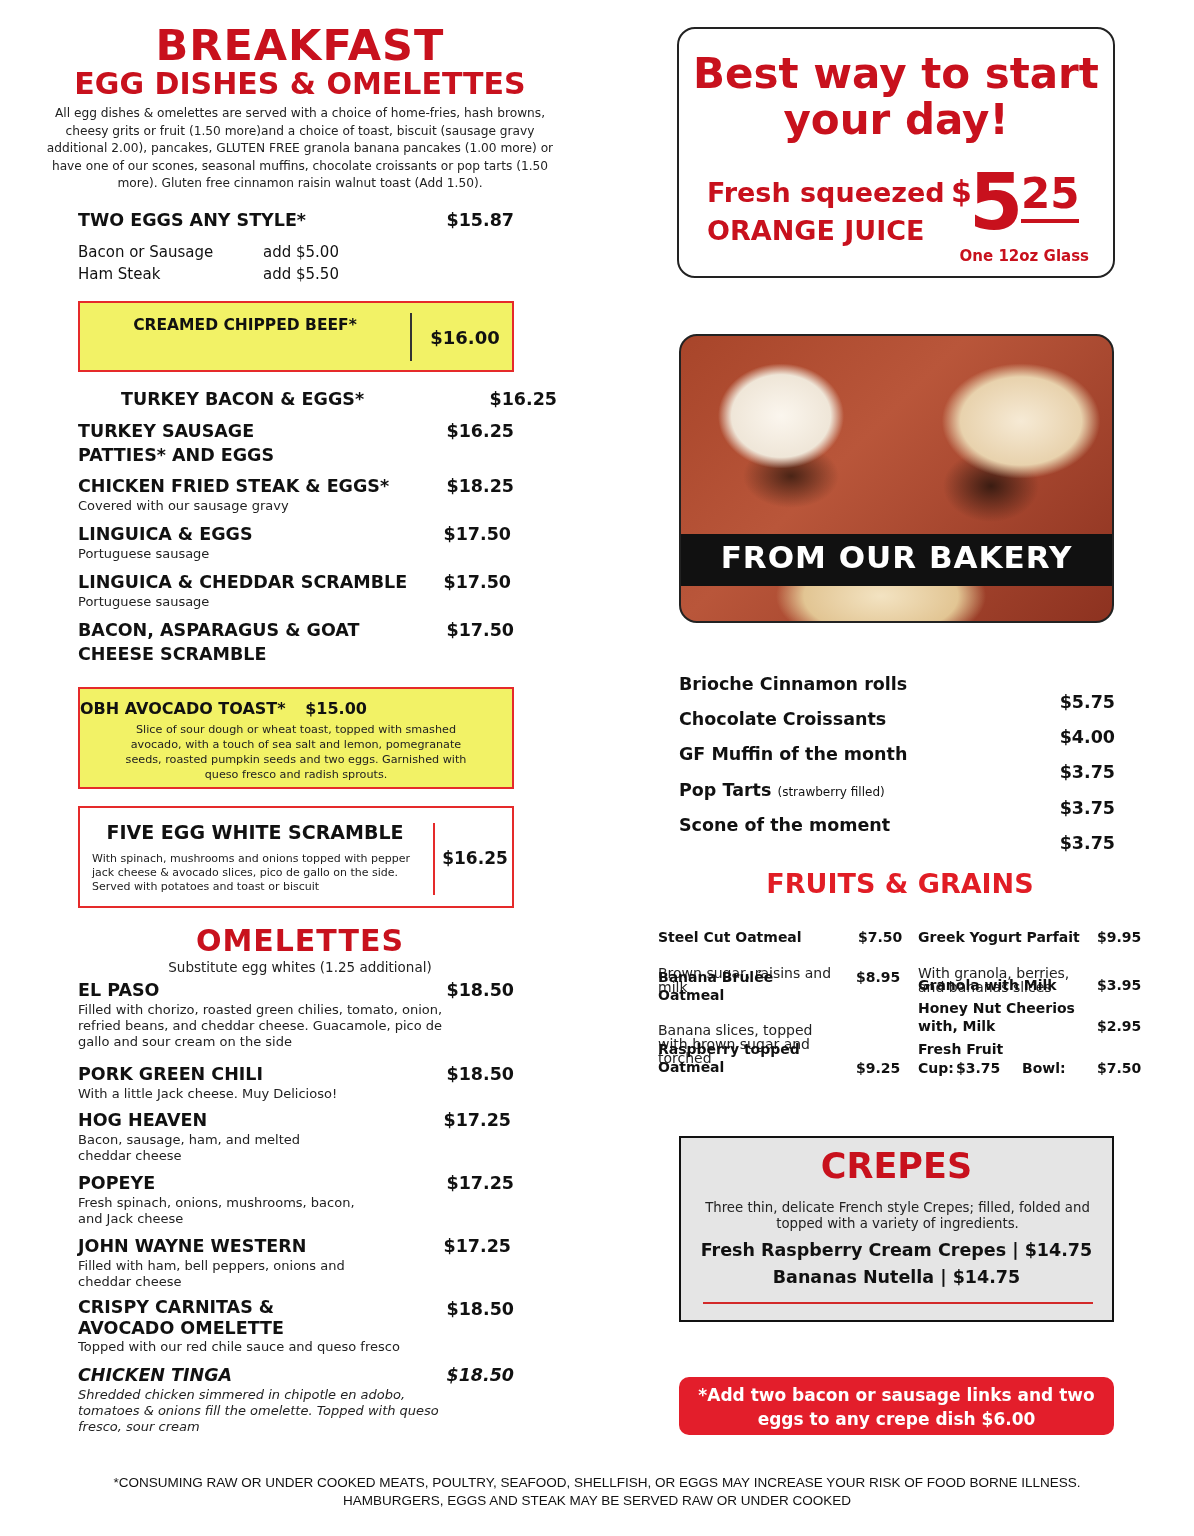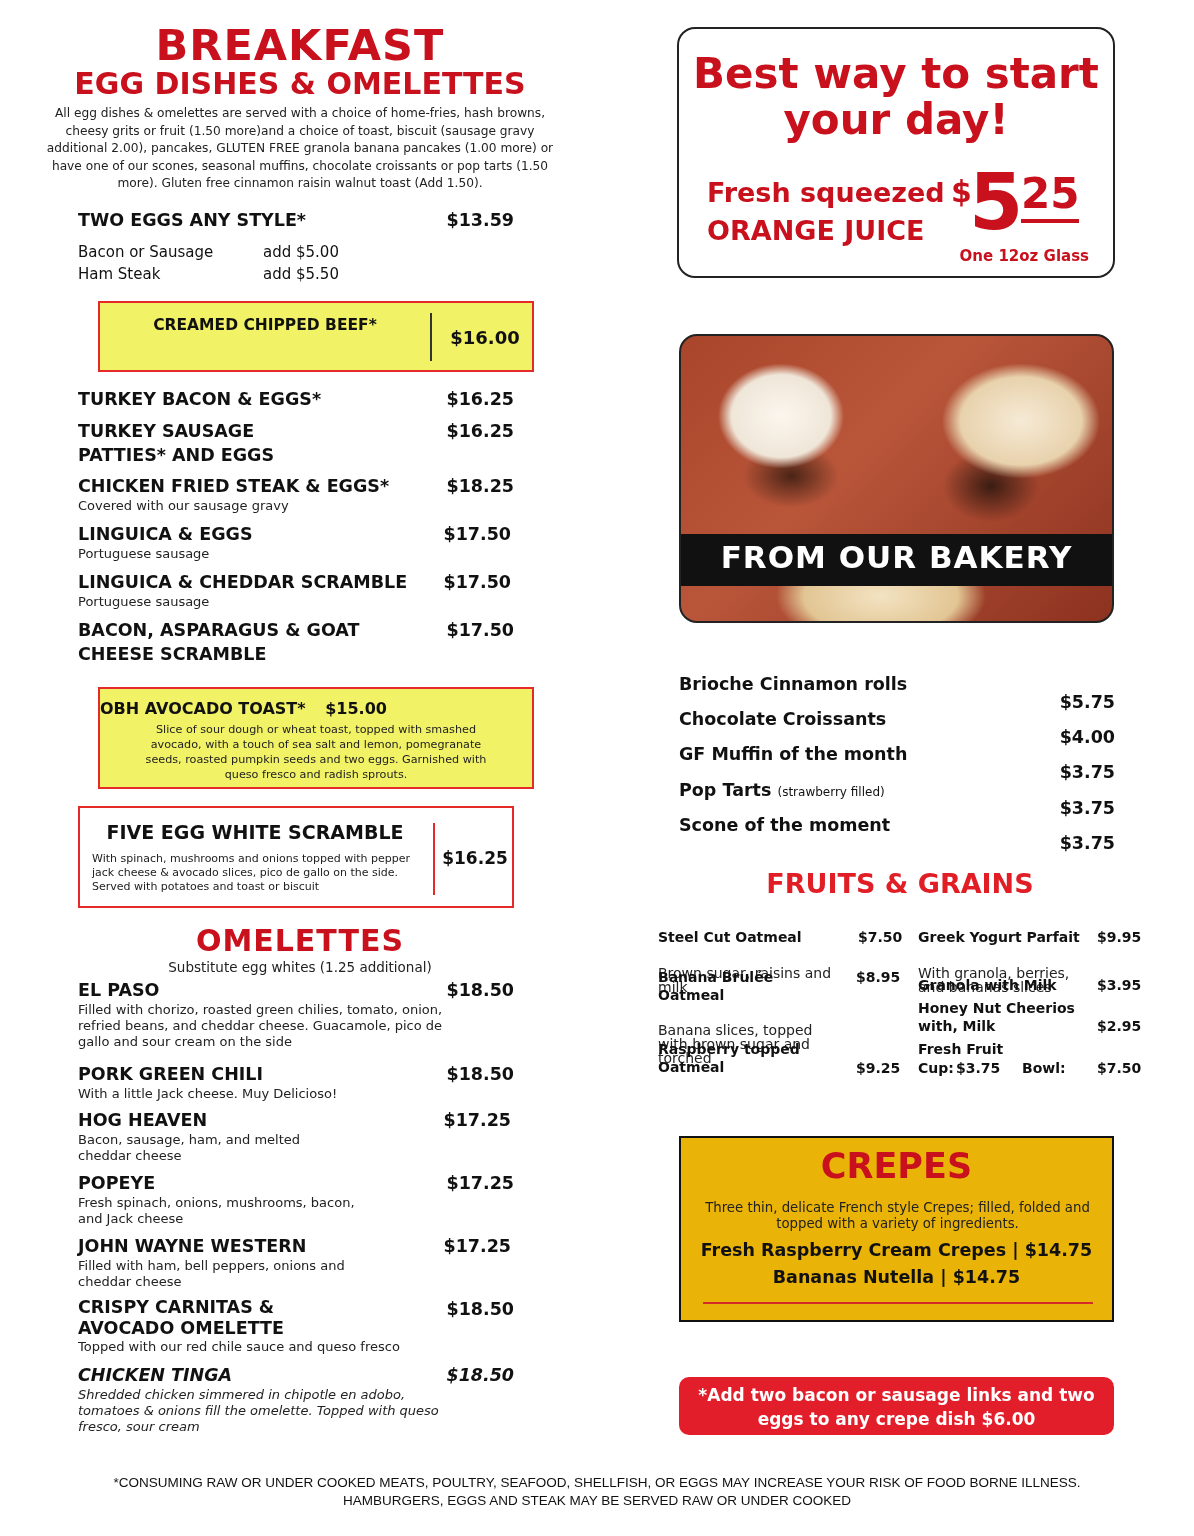--- a/index.html
+++ b/index.html
@@ -13,21 +13,21 @@
   #intro { left: 34px; top: 105px; width: 532px; text-align: center; font-size: 12.2px; line-height: 17.5px; color: #222; }
 
   .row { position: absolute; left: 78px; width: 436px; }
   .item-name { font-size: 17.5px; font-weight: bold; line-height: 24px; color: #111; }
   .item-price { position: absolute; right: 0; top: 0; font-size: 17.5px; font-weight: bold; line-height: 24px; }
   .item-desc { font-size: 13px; line-height: 16px; color: #222; }
 
   .addon { position: absolute; left: 78px; font-size: 15px; font-weight: normal; line-height: 22px; }
   .addon .lbl { display: inline-block; width: 185px; }
 
-  .hl-box { position: absolute; left: 78px; width: 436px; background: #f2f266; border: 2px solid #e52a2a; margin-left: 20px; }
+  .hl-box { position: absolute; left: 78px; width: 436px; background: #f2f266; border: 2px solid #e52a2a; }
   .wt-box { position: absolute; left: 78px; width: 436px; background: #fff; border: 2px solid #e52a2a; }
 
   #omelettes-title { left: 70px; top: 923px; width: 460px; text-align: center; font-size: 30px; font-weight: bold; color: #c8111d; letter-spacing: 1px; }
   #omelettes-sub { left: 70px; top: 959px; width: 460px; text-align: center; font-size: 13.5px; color: #222; }
 
   
   #oj-box { left: 677px; top: 27px; width: 438px; height: 251px; border: 2px solid #222; border-radius: 18px; background: #fff; }
   #oj-head { position: absolute; left: 0; top: 22px; width: 100%; text-align: center; font-size: 42px; font-weight: bold; color: #c8111d; line-height: 46px; }
   #oj-fresh { position: absolute; left: 28px; top: 145px; font-size: 27px; font-weight: bold; color: #c8111d; line-height: 38px; }
   #oj-dollar { position: absolute; left: 272px; top: 145px; font-size: 30px; font-weight: bold; color: #c8111d; }
@@ -48,57 +48,57 @@
   .bk-row { position: absolute; left: 679px; width: 436px; font-size: 17.5px; font-weight: bold; line-height: 24px; }
   .bk-row .small { font-size: 12px; font-weight: normal; }
   .bk-row .price { position: absolute; right: 0; top: 0; margin-top: 18px; }
 
   #fg-title { left: 670px; top: 868px; width: 460px; text-align: center; font-size: 27px; font-weight: bold; color: #e11d25; }
 
   .fg { position: absolute; font-size: 14px; font-weight: bold; line-height: 18px; }
   .fg-desc { position: absolute; font-size: 14px; line-height: 14px; color: #222; margin-top: 20px; }
   .fg-price { position: absolute; font-size: 14px; font-weight: bold; line-height: 18px; }
 
-  #crepes-box { left: 679px; top: 1136px; width: 435px; height: 186px; border: 2px solid #111; background: #eab308; }
+  #crepes-box { left: 679px; top: 1136px; width: 435px; height: 186px; border: 2px solid #111; background: #e5e5e5; }
   #crepes-title { position: absolute; left: 0; top: 8px; width: 100%; text-align: center; font-size: 35px; font-weight: bold; color: #c8111d; }
   #crepes-desc { position: absolute; left: 10px; top: 62px; width: 413px; text-align: center; font-size: 13.3px; line-height: 16px; color: #222; }
   .crepe-line { position: absolute; left: 0; width: 100%; text-align: center; font-size: 17.5px; font-weight: bold; }
   #crepes-rule { position: absolute; left: 22px; top: 164px; width: 390px; height: 2px; background: #d32a2a; }
 
   #addon-pill { left: 679px; top: 1377px; width: 435px; height: 58px; background: #e31e2b; border-radius: 10px; }
   #addon-text { position: absolute; left: 0; top: 6px; width: 100%; text-align: center; font-size: 17px; font-weight: bold; color: #fff; line-height: 24px; }
 
   #footer { left: 30px; top: 1474px; width: 1134px; text-align: center; font-size: 13.5px; line-height: 18px; color: #111; font-family: "Liberation Sans Narrow", "Liberation Sans", sans-serif; }
 </style>
 </head>
 <body>
 
 <div class="abs" id="title">BREAKFAST</div>
 <div class="abs" id="subtitle">EGG DISHES &amp; OMELETTES</div>
 <div class="abs" id="intro">All egg dishes &amp; omelettes are served with a choice of home-fries, hash browns, cheesy grits or fruit (1.50 more)and a choice of toast, biscuit (sausage gravy additional 2.00), pancakes, GLUTEN FREE granola banana pancakes (1.00 more) or have one of our scones, seasonal muffins, chocolate croissants or pop tarts (1.50 more). Gluten free cinnamon raisin walnut toast (Add 1.50).</div>
 
 <div class="row" style="top:208px;">
   <div class="item-name">TWO EGGS ANY STYLE*</div>
-  <div class="item-price" style="right:0;">$13.59</div>
+  <div class="item-price" style="right:0;">$15.87</div>
 </div>
 
 <div class="addon" style="top:241px;">
   <span class="lbl">Bacon or Sausage</span><span>add $5.00</span>
 </div>
 <div class="addon" style="top:263px;">
   <span class="lbl">Ham Steak</span><span>add $5.50</span>
 </div>
 
 <div class="hl-box" style="top:301px; height:71px;">
   <div style="position:absolute; left:10px; top:13px; width:310px; text-align:center; font-size:15.5px; font-weight:bold;">CREAMED CHIPPED BEEF*</div>
   <div style="position:absolute; left:330px; top:10px; width:1.5px; height:48px; background:#333;"></div>
   <div style="position:absolute; left:340px; top:24px; width:90px; text-align:center; font-size:18px; font-weight:bold;">$16.00</div>
 </div>
 
-<div class="row" style="top:387px;">
+<div class="row" style="top:387px;margin-left:43px;">
   <div class="item-name">TURKEY BACON &amp; EGGS*</div>
   <div class="item-price">$16.25</div>
 </div>
 <div class="row" style="top:419px;">
   <div class="item-name" style="width:270px;">TURKEY SAUSAGE PATTIES* AND EGGS</div>
   <div class="item-price">$16.25</div>
 </div>
 <div class="row" style="top:474px;">
   <div class="item-name">CHICKEN FRIED STEAK &amp; EGGS*</div>
   <div class="item-desc">Covered with our sausage gravy</div>

